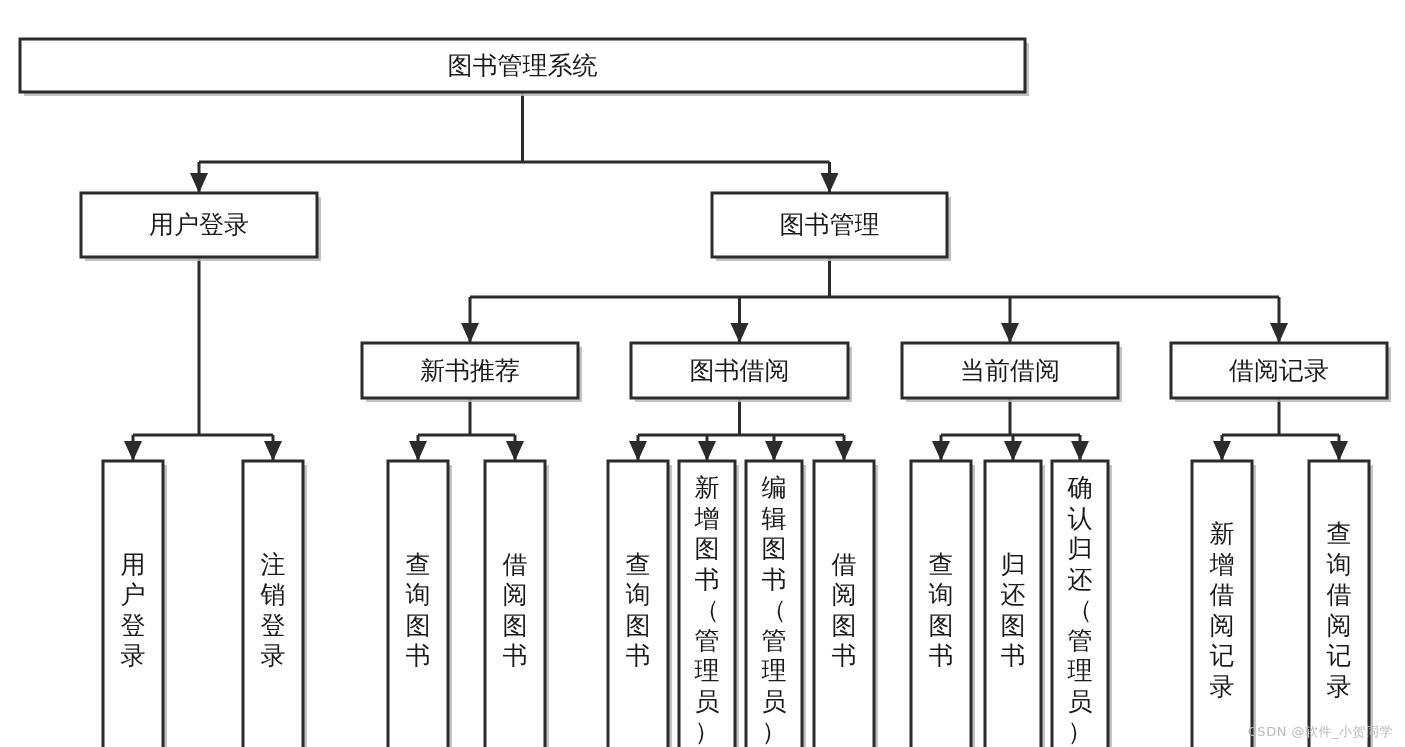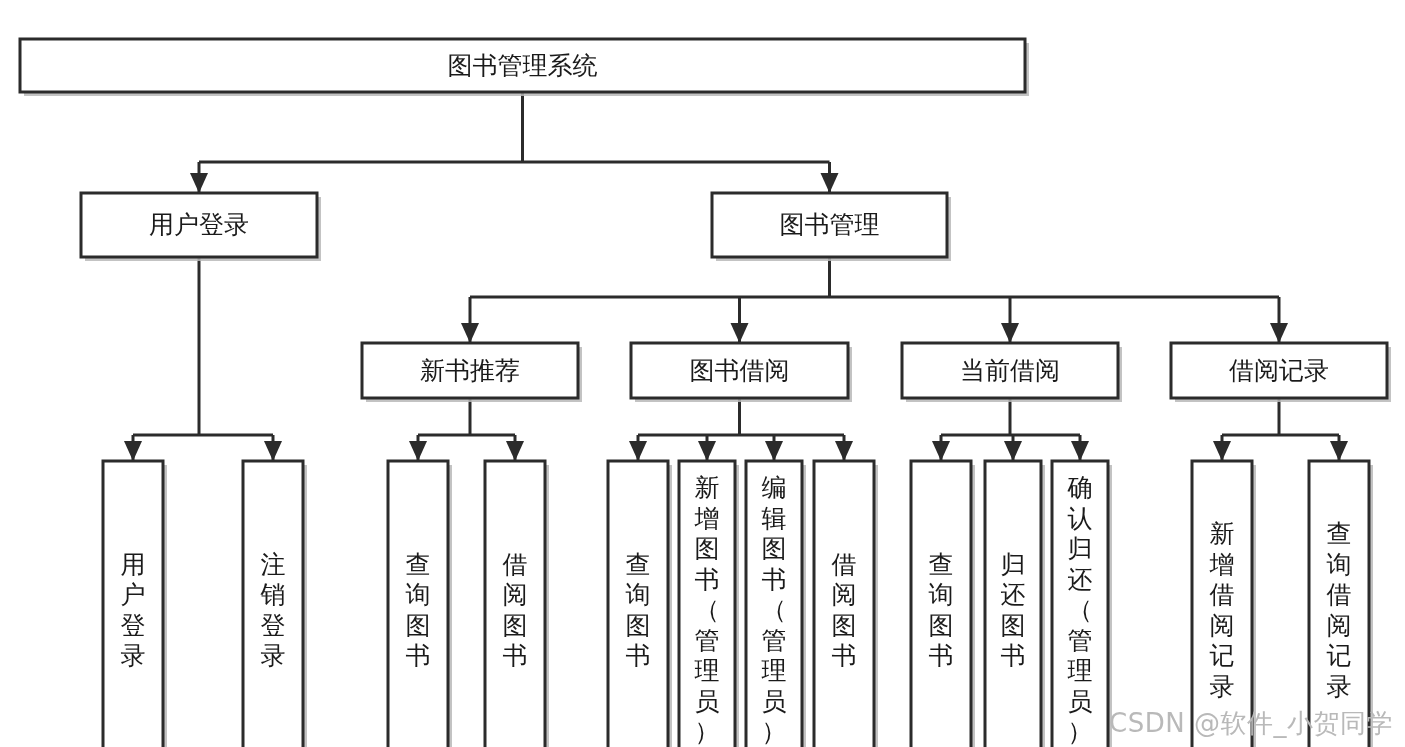--- a/index.html
+++ b/index.html
@@ -57,21 +57,21 @@
     font-family: "DejaVu Sans", "Liberation Sans", sans-serif;
     font-size: 25px;
     fill: #1a1a1a;
     text-anchor: middle;
   }
   .watermark {
     position: absolute;
     right: 12px;
     bottom: 6px;
     font-family: "DejaVu Sans", "Liberation Sans", sans-serif;
-    font-size: 26px;
+    font-size: 13px;
     color: #b9b9b9;
     letter-spacing: 0.5px;
     white-space: nowrap;
     user-select: none;
   }
 </style>
 </head>
 <body>
 
 <div id="diagram-root">

